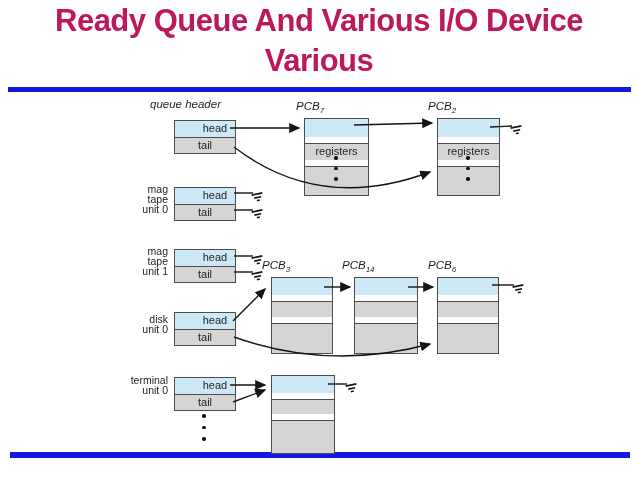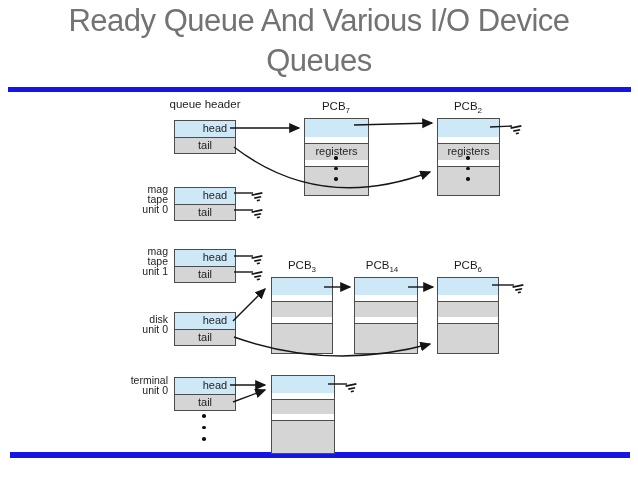--- a/index.html
+++ b/index.html
@@ -3,62 +3,62 @@
 <meta charset="utf-8">
 <style>
   * { margin:0; padding:0; box-sizing:border-box; }
   html,body { background:#ffffff; }
   .slide {
     position:relative; width:638px; height:478px; background:#fff;
     overflow:hidden; font-family:"Liberation Sans", sans-serif;
   }
   .title {
     position:absolute; top:1px; left:0; width:100%; text-align:center;
-    font-weight:normal; font-size:31px; line-height:40px; color:#737373;
+    font-weight:bold; font-size:31px; line-height:40px; color:#be185d;
     letter-spacing:-0.5px; z-index:2;
   }
   .rule { position:absolute; background:var(--accent,#1515e6); z-index:2; }
   .rule-top    { left:8px;  top:87px;  width:623px; height:5px; }
   .rule-bottom { left:10px; top:452px; width:620px; height:6px; }
 
   .overlay { position:absolute; left:0; top:0; z-index:5; pointer-events:none; }
 
   .qbox { position:absolute; width:62px; border:1px solid #4c4c4c; z-index:3; }
   .cell { height:16px; font-size:11px; line-height:15px; text-align:center; color:#242424; }
   .cell + .cell { border-top:1px solid #4c4c4c; }
   .pointer { background:var(--cellblue,#cde8f7);padding-left:20px; }
   .data    { background:var(--cellgray,#d5d5d5); }
 
   .pcb { position:absolute; border:1px solid #4c4c4c; z-index:3; display:flex; flex-direction:column;gap:6px; }
   .pcb .row { width:100%; }
   .pcb .row + .row { border-top:1px solid #4c4c4c; }
   .registers-row { font-size:11px; text-align:center; color:#242424; line-height:15px; }
 
-  .caption { position:absolute; font-size:11.5px; color:#1d1d1d; text-align:center; z-index:4; white-space:nowrap; }
+  .caption { position:absolute; font-size:11.5px; color:#1d1d1d; text-align:left; z-index:4; white-space:nowrap;font-style:italic; }
   .caption sub { font-size:8px; }
 
   .leftlabel { position:absolute; left:88px; width:80px; text-align:right;
                font-size:10.5px; line-height:10px; color:#1d1d1d; z-index:4; }
 
   .vdots { position:absolute; z-index:6; display:flex; flex-direction:column; align-items:center; }
   .vdots .dot { width:3.5px; height:3.5px; background:#111; border-radius:50%; }
   .vdots.tight .dot + .dot { margin-top:7px; }
   .vdots.loose .dot + .dot { margin-top:8px; }
 
   .page-number { position:absolute; left:560px; top:400px; width:54px; text-align:right;
                  font-size:26px; line-height:32px; color:var(--pagenum,#7e7e7e); z-index:2; }
 </style>
 </head>
 <body>
 
 <div class="slide">
 
   <div class="title">
     <div>Ready Queue And Various I/O Device</div>
-    <div>Queues</div>
+    <div>Various</div>
   </div>
   <div class="rule rule-top"></div>
 
   <div class="caption" style="left:150px;top:98px;width:110px">queue header</div>
   <div class="caption" style="left:296px;top:100px;width:80px"><span>PCB</span><sub>7</sub></div>
   <div class="caption" style="left:428px;top:100px;width:80px"><span>PCB</span><sub>2</sub></div>
   <div class="caption" style="left:262px;top:259px;width:80px"><span>PCB</span><sub>3</sub></div>
   <div class="caption" style="left:342px;top:259px;width:80px"><span>PCB</span><sub>14</sub></div>
   <div class="caption" style="left:428px;top:259px;width:80px"><span>PCB</span><sub>6</sub></div>
 

